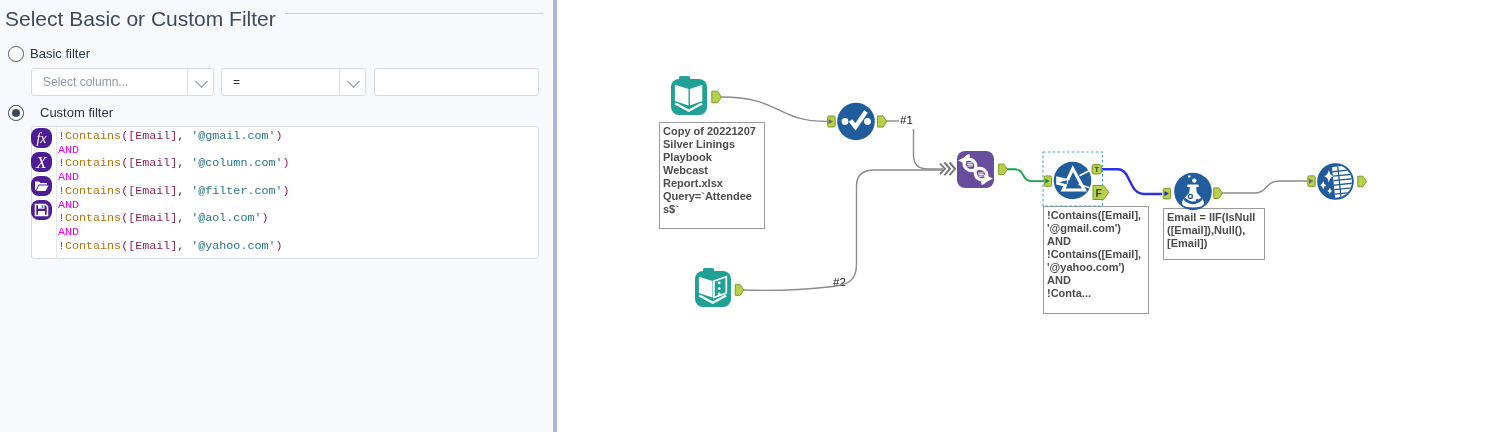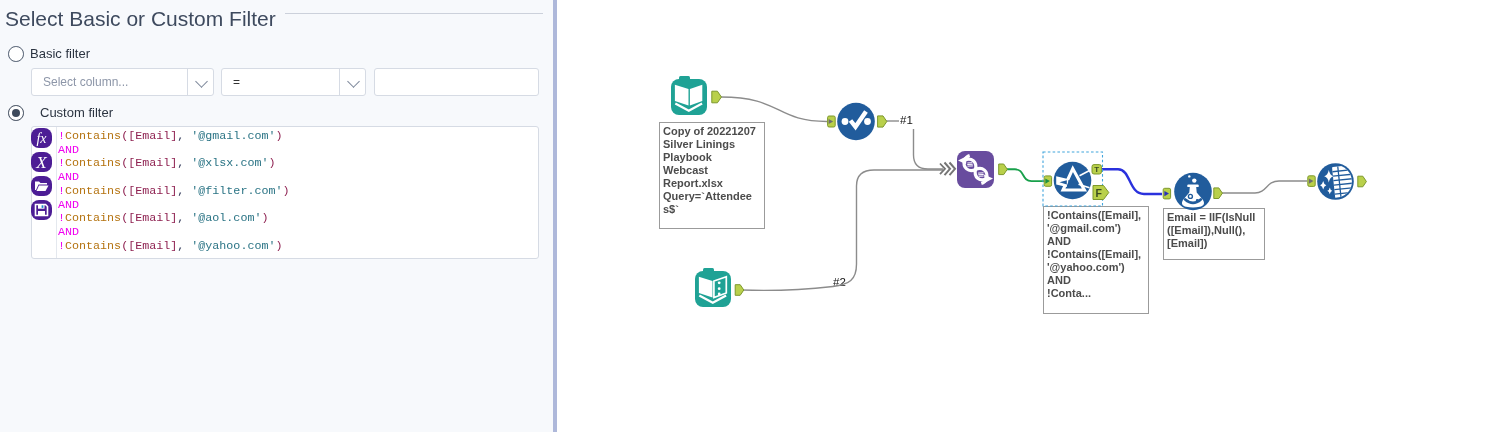--- a/index.html
+++ b/index.html
@@ -60,21 +60,21 @@
         <path d="M8,9.5 L17.5,9.5 L14.5,15 L5.5,15 Z" fill="#fff"></path>
       </svg></div>
 <div class="icbtn" style="top:73.3px"><svg width="21" height="20" viewBox="0 0 21 20">
         <path d="M4.5,4.5 L14.5,4.5 L16.5,6.5 L16.5,15.5 L4.5,15.5 Z" fill="none" stroke="#fff" stroke-width="1.6"></path>
         <rect x="7" y="4.5" width="6.5" height="4.2" fill="#fff"></rect>
         <rect x="10.6" y="5.3" width="1.8" height="2.6" fill="#1b87c9"></rect>
         <rect x="7" y="11" width="7" height="4.5" fill="#fff"></rect>
       </svg></div>
 <div id="code"><span class="o">!</span><span class="f">Contains</span><span class="p">(</span><span class="p">[Email]</span><span class="c">,</span> <span class="s">'@gmail.com'</span><span class="p">)</span>
 <span class="o">AND</span>
-<span class="o">!</span><span class="f">Contains</span><span class="p">(</span><span class="p">[Email]</span><span class="c">,</span> <span class="s">'@xlsx.com'</span><span class="p">)</span>
+<span class="o">!</span><span class="f">Contains</span><span class="p">(</span><span class="p">[Email]</span><span class="c">,</span> <span class="s">'@column.com'</span><span class="p">)</span>
 <span class="o">AND</span>
 <span class="o">!</span><span class="f">Contains</span><span class="p">(</span><span class="p">[Email]</span><span class="c">,</span> <span class="s">'@filter.com'</span><span class="p">)</span>
 <span class="o">AND</span>
 <span class="o">!</span><span class="f">Contains</span><span class="p">(</span><span class="p">[Email]</span><span class="c">,</span> <span class="s">'@aol.com'</span><span class="p">)</span>
 <span class="o">AND</span>
 <span class="o">!</span><span class="f">Contains</span><span class="p">(</span><span class="p">[Email]</span><span class="c">,</span> <span class="s">'@yahoo.com'</span><span class="p">)</span></div>
 </div>
 
 <div class="ann" style="left:659px;top:122px;width:98px;height:101px">Copy of 20221207
 Silver Linings

